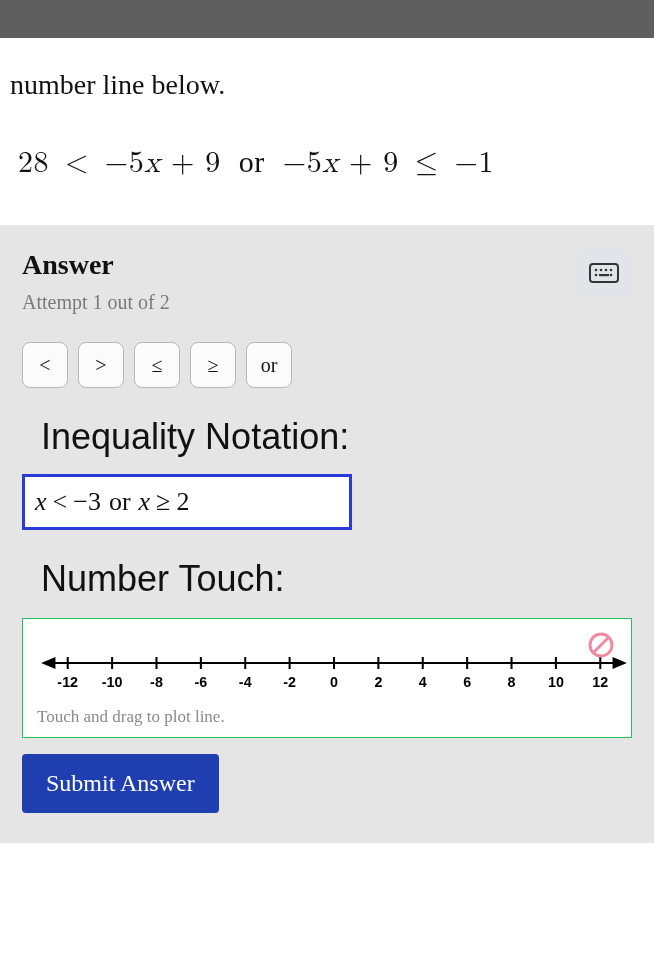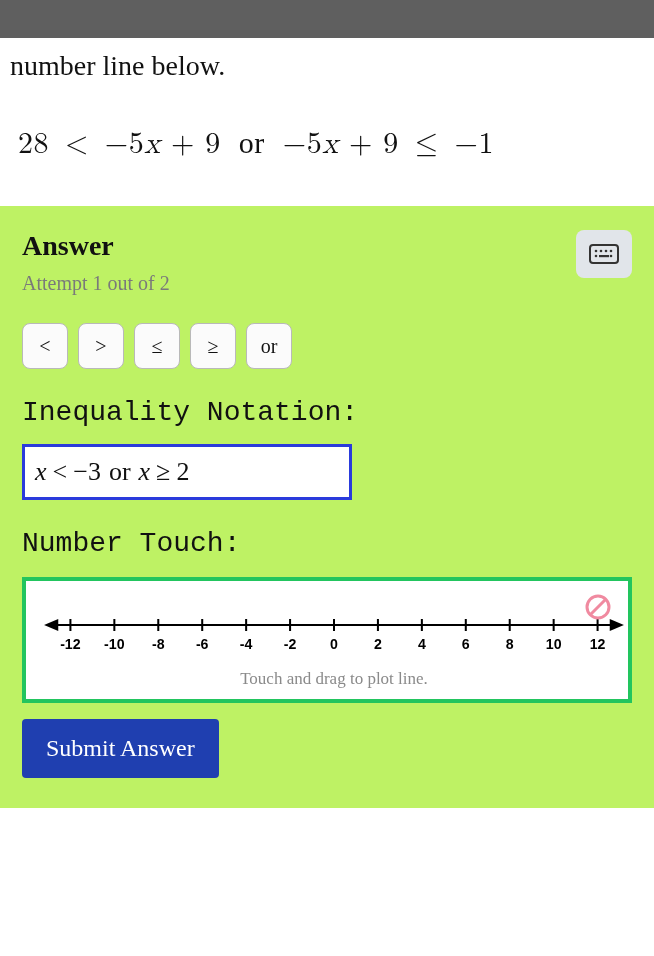--- a/index.html
+++ b/index.html
@@ -9,35 +9,35 @@
     font-family: Georgia, 'Times New Roman', serif;
     color:#111;
     background:#fff;
   }
   .top-bar {
     height:38px;
     background:#5f5f5f;
   }
   .prompt-fragment {
     font-size:28px;
-    padding:12px 10px 0 10px;
+    padding:31px 10px 0 10px;
     font-family: Georgia, serif;
   }
   .equation-row {
     font-size:30px;
     padding:44px 18px 44px 18px;
     letter-spacing:0.5px;
     white-space:nowrap;
   }
   .eq-math { font-family: 'Cambria Math', 'STIXGeneral', 'Latin Modern Math', serif; }
   .eq-or { font-family: Georgia, serif; padding:0 10px; }
   .var { font-style: italic; }
 
   .answer-panel {
-    background:#bef264;
+    background:#e5e5e5;
     margin:0;
     padding:24px 22px 30px 22px;
     position:relative;
   }
   .answer-header {
     display:flex;
     align-items:flex-start;
     justify-content:space-between;
   }
   .answer-title { font-size:28px; font-weight:bold; }
@@ -55,55 +55,55 @@
     border:1px solid #b9b9b9;
     border-radius:8px;
     background:#fbfbfb;
     display:flex; align-items:center; justify-content:center;
     font-size:20px;
     font-family: 'Cambria Math','STIXGeneral', serif;
     cursor:pointer;
     padding:0 12px;
   }
   .section-label {
-    font-size:28px;
+    font-size:36px;
     margin-top:28px;
-    font-family: Liberation Mono, monospace;
+    font-family: Liberation Sans, sans-serif;
+    margin-left: 19px;
   }
   .notation-box {
     margin-top:16px;
     width:330px;
     height:56px;
     border:3px solid #2a3bdc;
     background:#fff;
     display:flex; align-items:center;
     padding:0 10px;
     font-size:26px;
     font-family:'Cambria Math','STIXGeneral', Georgia, serif;
   }
   .notation-box .or-word { font-family: Georgia, serif; }
 
   .numline-wrap {
     margin-top:18px;
-    border:4px solid #22c55e;
+    border:1px solid #22c55e;
     background:#fff;
     padding:14px 0 10px 14px;
     position:relative;
   }
   .clear-circle {
     position:absolute;
     right:14px; top:10px;
     width:32px; height:32px;
     display:flex; align-items:center; justify-content:center;
     color:#f08aa0;
     cursor:pointer;
   }
   .numline-svg { display:block; width:100%; height:70px; }
   .numline-caption {
-    text-align:center;
     color:#8a8a8a;
     font-size:17px;
     font-family: Georgia, serif;
     margin-top:4px;
   }
   .submit-btn {
     margin-top:16px;
     background:#1f3fb0;
     color:#fff;
     border:none;

